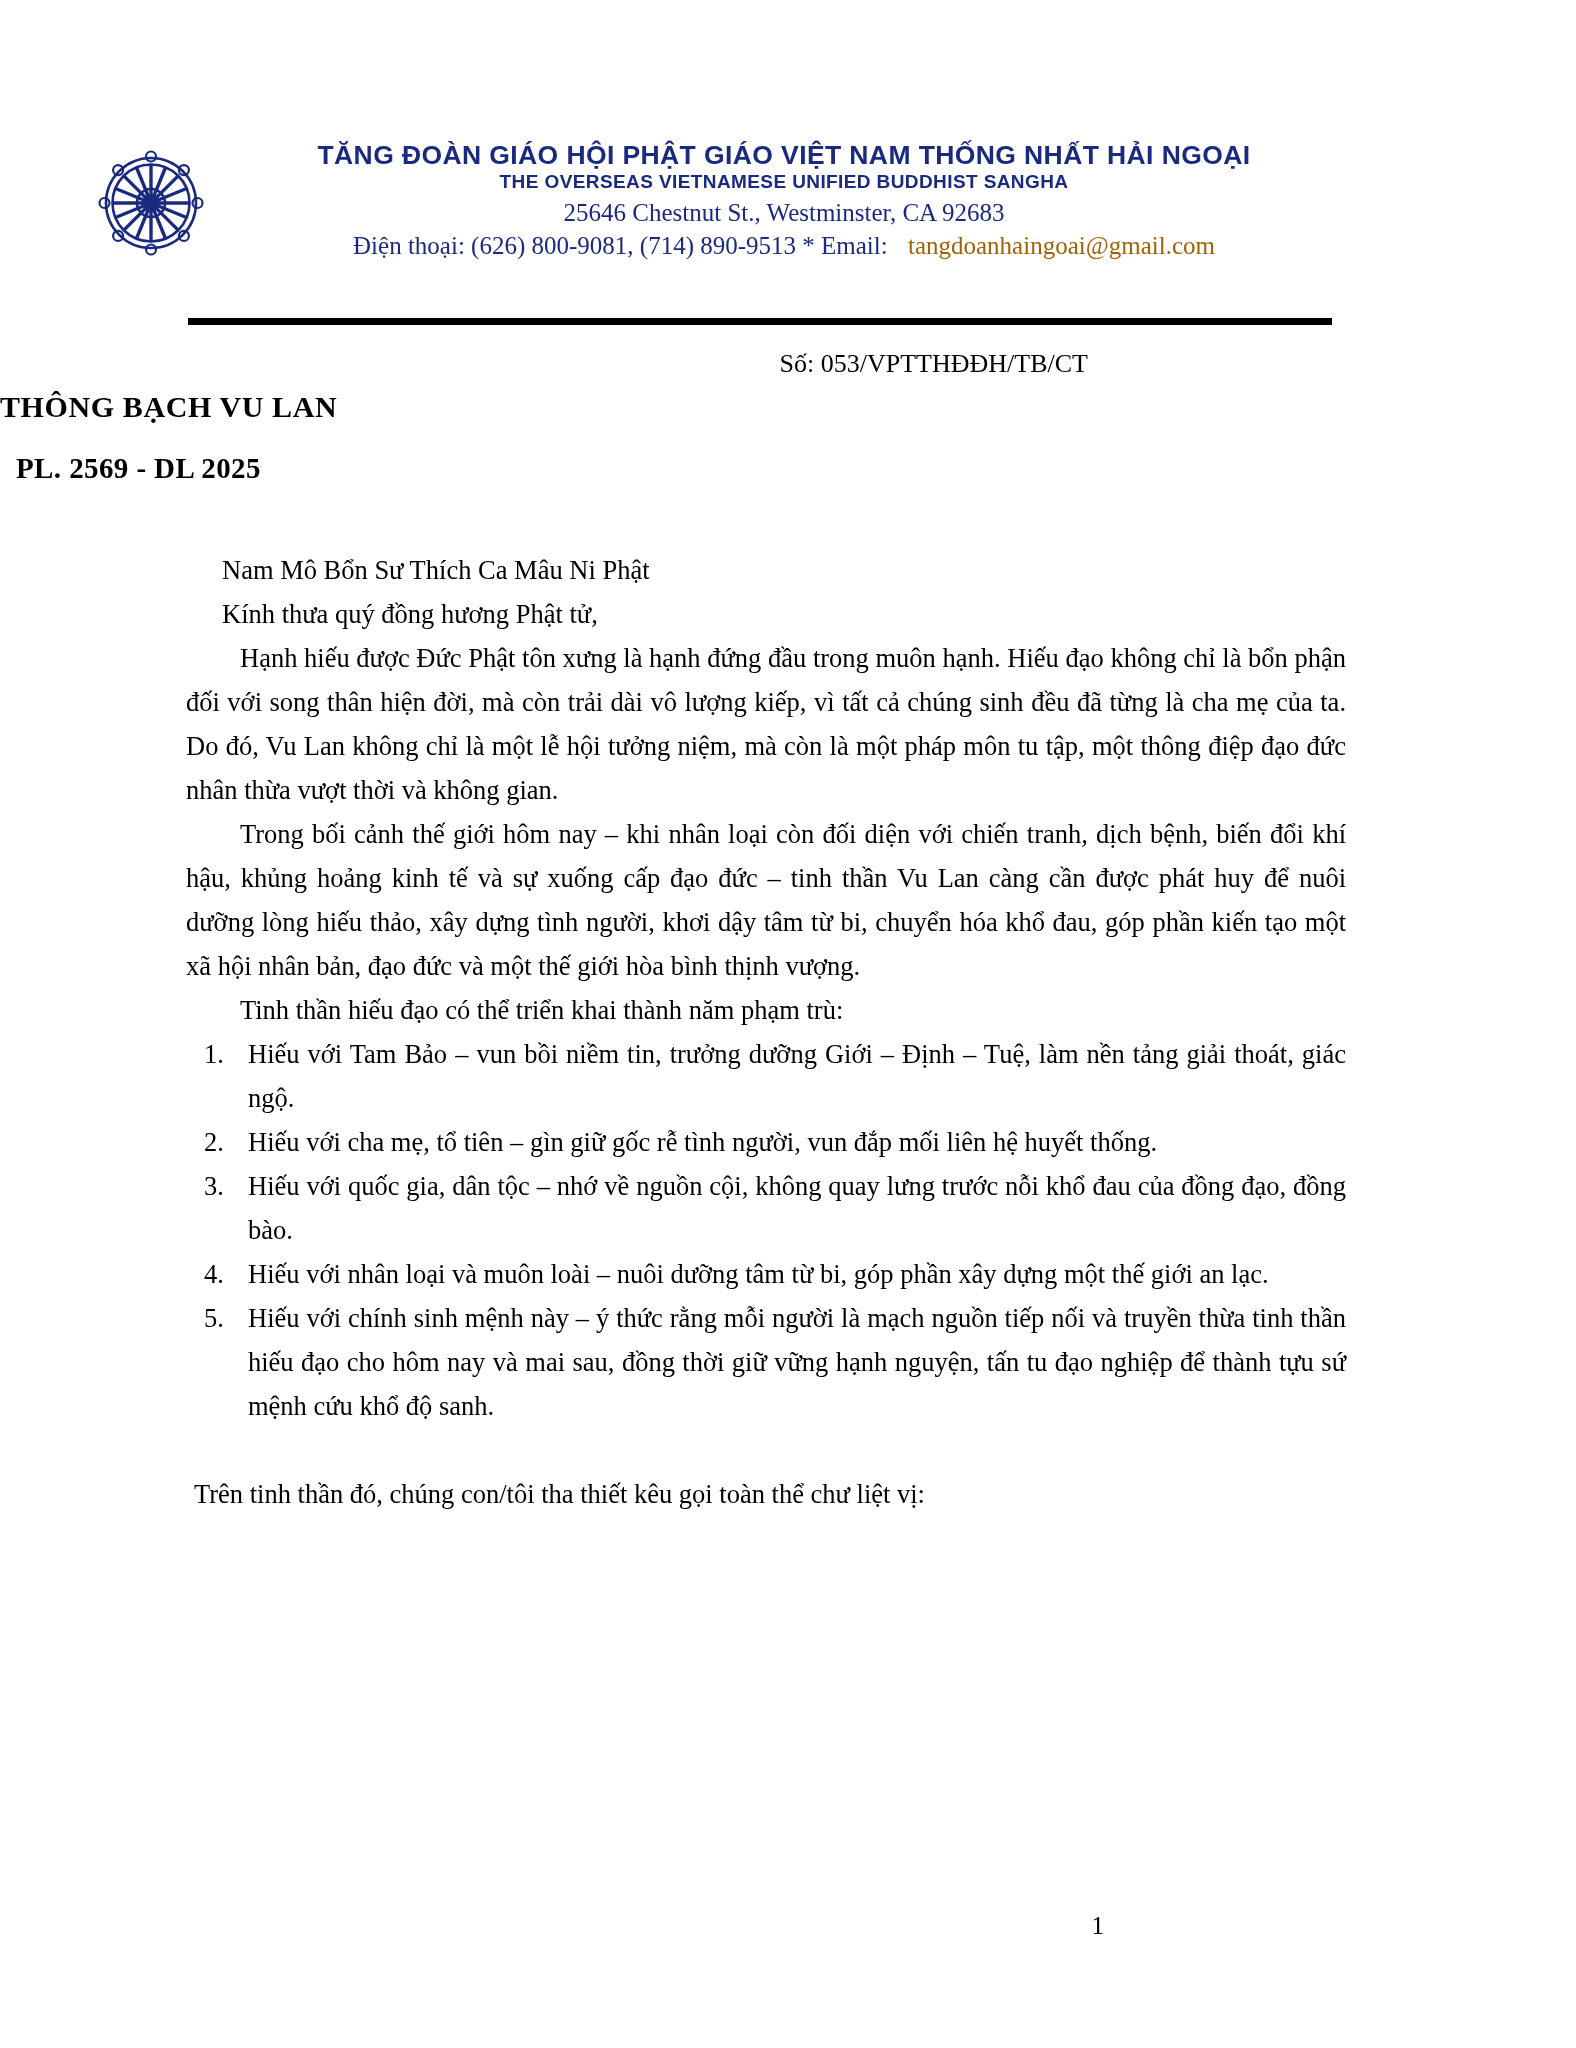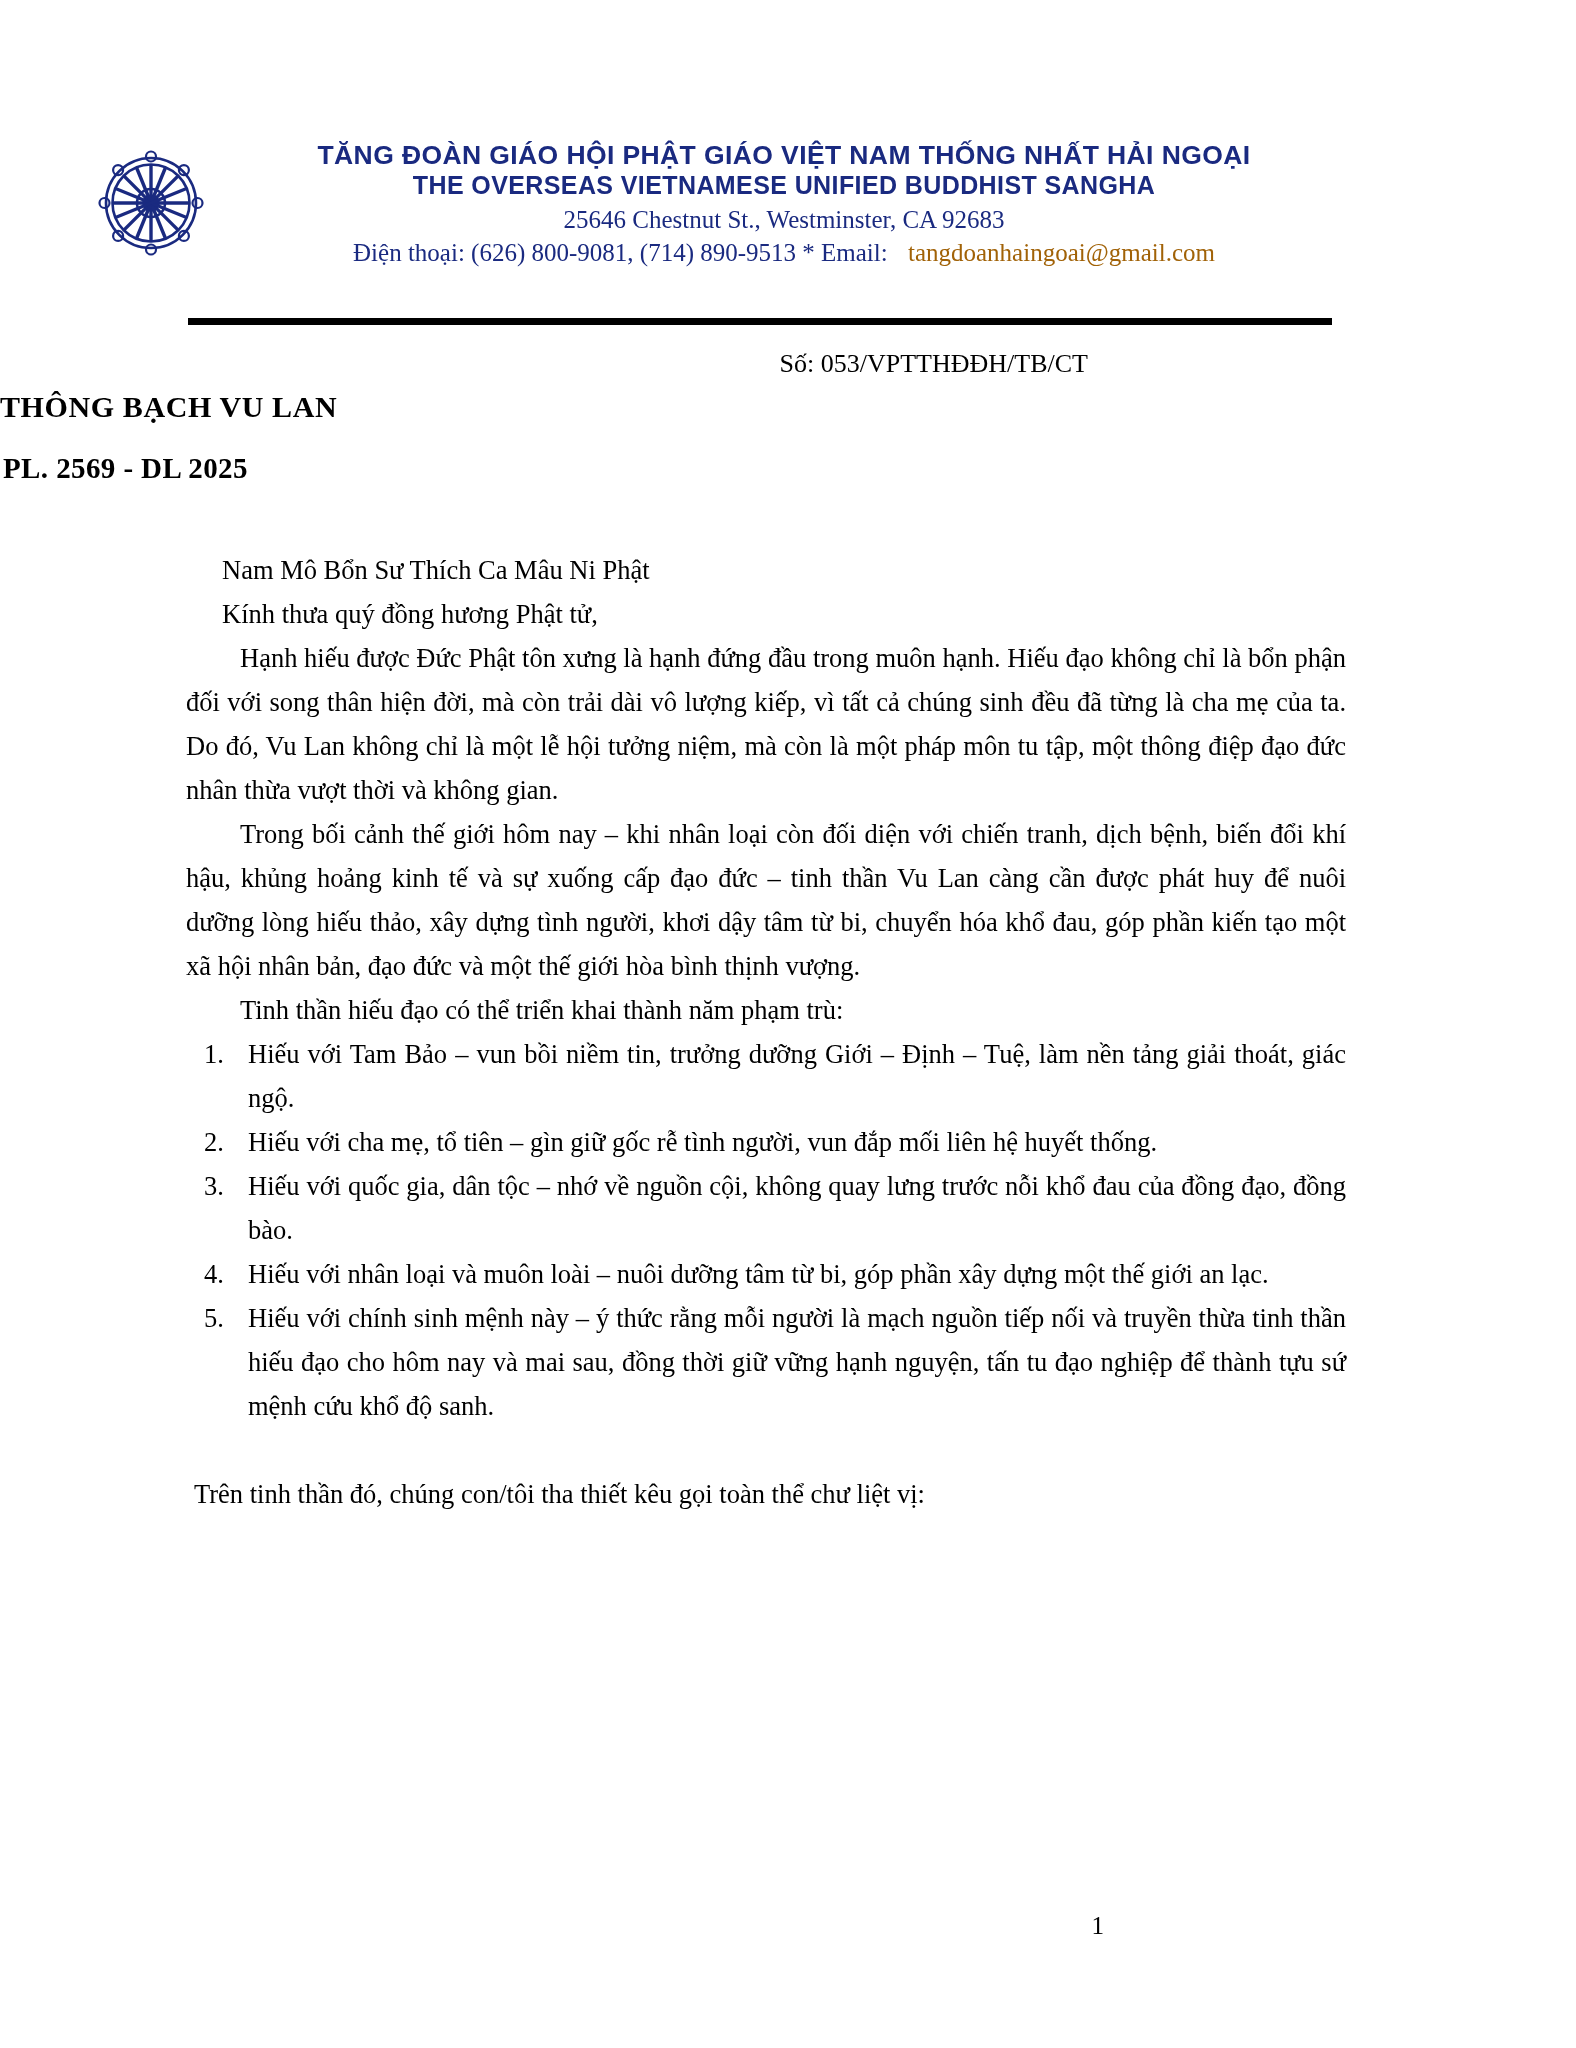--- a/index.html
+++ b/index.html
@@ -57,21 +57,21 @@
     font-weight: bold;
     font-size: 26.5px;
     letter-spacing: 0.4px;
     color: #1a2a80;
     line-height: 1.18;
     white-space: nowrap;
   }
   .org-line-en {
     font-family: "Liberation Sans", "DejaVu Sans", sans-serif;
     font-weight: bold;
-    font-size: 25px;
+    font-size: 19px;
     letter-spacing: 0.4px;
     color: #1a2a80;
     line-height: 1.18;
     white-space: nowrap;
   }
   .org-address {
     font-family: "Liberation Serif", "DejaVu Serif", serif;
     font-size: 25px;
     color: #1a2a80;
     line-height: 1.3;
@@ -124,21 +124,21 @@
     letter-spacing: 0.6px;
     margin: 0;
     padding: 0;
     line-height: 1.25;
   }
   .doc-subtitle {
     font-family: "Liberation Serif", "DejaVu Serif", serif;
     font-weight: bold;
     font-size: 29px;
     letter-spacing: 0.4px;
-    margin: 3px;
+    margin: 16px;
     padding: 0;
     margin-top: 24px;
     line-height: 1.25;
   }
 
   
   .body-text {
     position: absolute;
     left: 186px;
     top: 548px;

